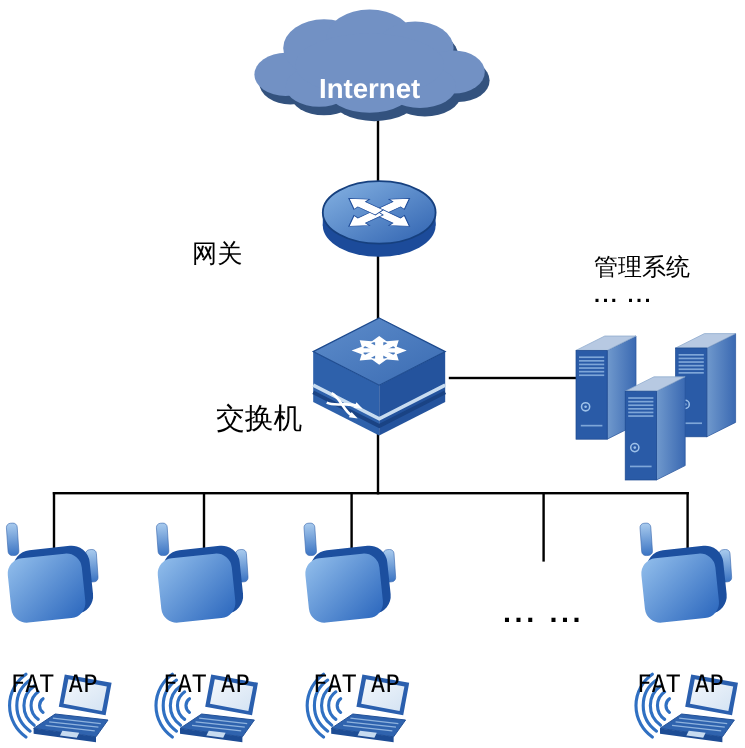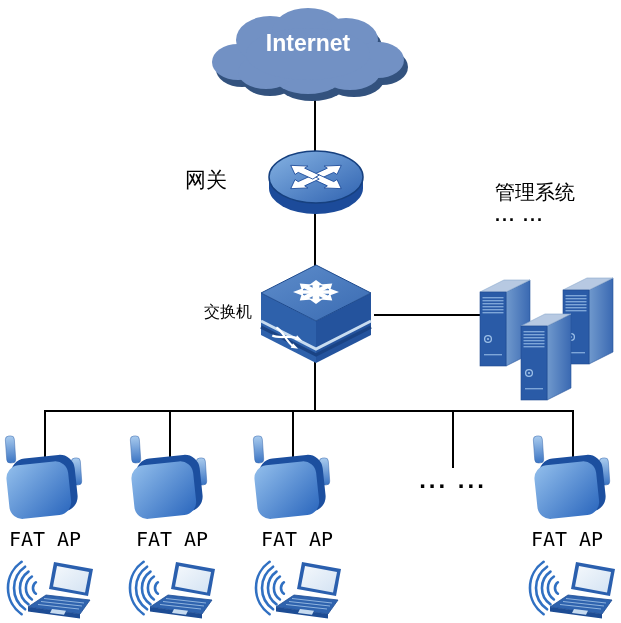--- a/index.html
+++ b/index.html
@@ -1,24 +1,24 @@
 <!DOCTYPE html>
 <html><head>
 <meta charset="utf-8">
 <style>
   html,body{margin:0;padding:0;background:#ffffff;}
   .stage{position:relative;width:621px;height:623px;background:#ffffff;overflow:hidden;
          font-family:"Liberation Sans","DejaVu Sans",sans-serif;}
   .line{position:absolute;background:#000000;z-index:1;}
   .icon{position:absolute;z-index:2;}
-  .lbl{position:absolute;z-index:3;color:#000000;white-space:nowrap;}
+  .lbl{position:absolute;z-index:3;color:#000000;white-space:nowrap;margin-top:31px;}
   .lbl-internet{left:200px;top:30px;width:216px;text-align:center;
                 color:#ffffff;font-weight:bold;font-size:23px;z-index:4;}
-  .lbl-gateway{left:160px;top:166px;width:92px;text-align:center;font-size:21px;}
-  .lbl-switch{left:158px;top:302px;width:94px;text-align:right;font-size:16px;}
+  .lbl-gateway{left:160px;top:166px;width:92px;text-align:left;font-size:21px;}
+  .lbl-switch{left:158px;top:302px;width:94px;text-align:right;font-size:24px;}
   .server-text{left:495px;top:179px;font-size:20px;line-height:26px;}
   .server-ellipsis{font-weight:bold;font-size:18px;letter-spacing:2px;line-height:20px;}
   .lbl-ap{top:527px;width:100px;text-align:center;font-size:20px;
           font-family:"DejaVu Sans Mono","Liberation Mono",monospace;}
   .lbl-ap-ellipsis{left:405px;top:466px;width:96px;text-align:center;
                    font-weight:bold;font-size:24px;letter-spacing:3px;}
 </style>
 </head>
 <body>
 

